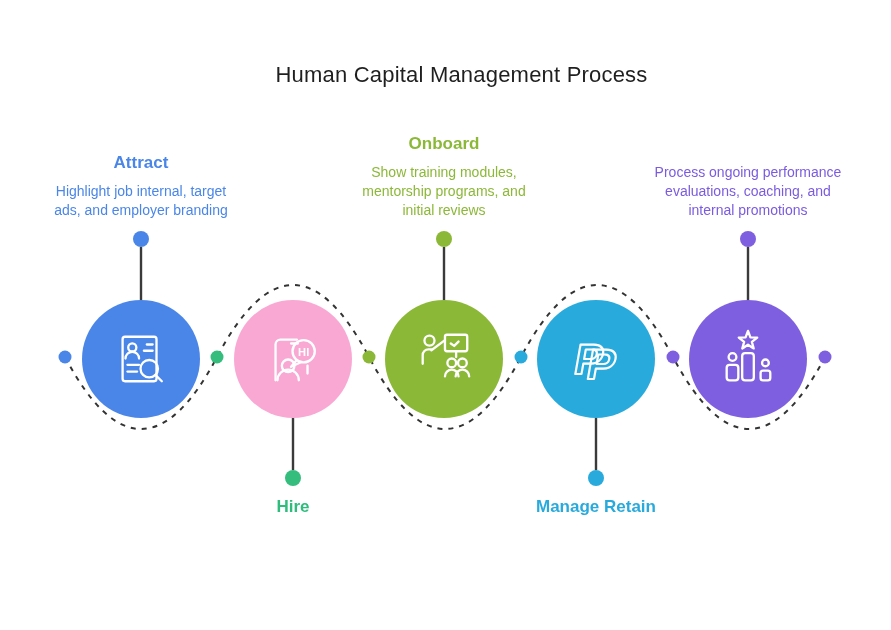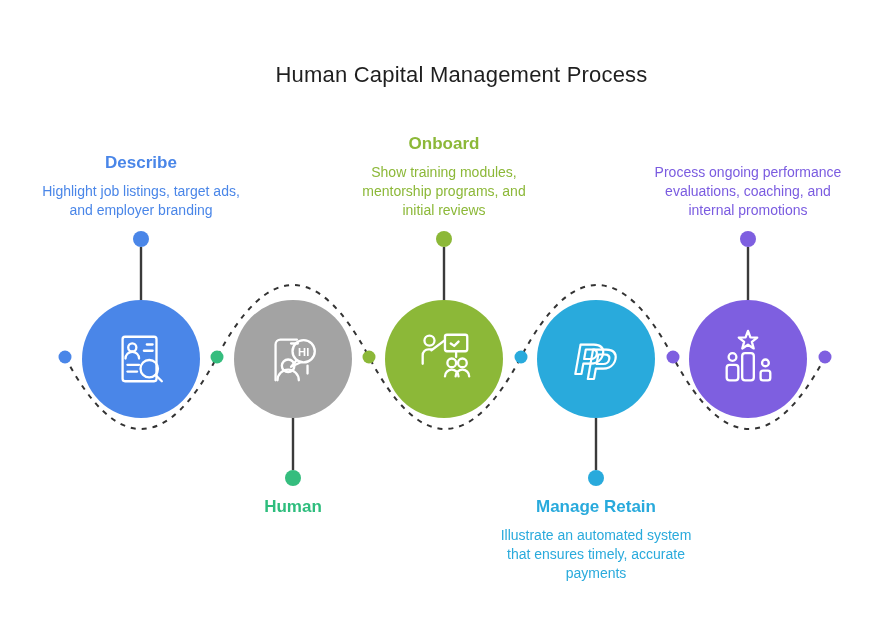--- a/index.html
+++ b/index.html
@@ -11,21 +11,21 @@
     position:absolute; left:0; top:46px; width:100%;
     text-align:center; font-size:22px; font-weight:400; color:#1f1f1f;
     letter-spacing:0.2px; margin:16px;
   }
   svg.connector { position:absolute; left:0; top:0; z-index:1; }
   .node-circle {
     position:absolute; width:118px; height:118px; border-radius:50%;
     display:flex; align-items:center; justify-content:center; z-index:2;
   }
   .bg-attract { background:#4a86e8; }
-  .bg-hire { background:#a3a3a3; }
+  .bg-hire { background:#f9a8d4; }
   .bg-onboard { background:#8cb838; }
   .bg-payroll { background:#29aadc; }
   .bg-develop { background:#7e5fe0; }
   .node-label { position:absolute; text-align:center; z-index:2; }
   .node-label .node-title { font-size:17px; font-weight:700; margin-bottom:9px; }
   .node-label .node-desc { font-size:14px; line-height:1.35; font-weight:400; }
   .t-attract { color:#4a86e8; }
   .t-hire { color:#2ebd7d; }
   .t-onboard { color:#8cb838; }
   .t-payroll { color:#29aadc; }
@@ -67,22 +67,22 @@
 
     <circle cx="65" cy="357" r="6.5" fill="#4a86e8"></circle>
     <circle cx="217" cy="357" r="6.5" fill="#35bd7e"></circle>
     <circle cx="369" cy="357" r="6.5" fill="#8cb838"></circle>
     <circle cx="521" cy="357" r="6.5" fill="#29aadc"></circle>
     <circle cx="673" cy="357" r="6.5" fill="#7e5fe0"></circle>
     <circle cx="825" cy="357" r="6.5" fill="#7e5fe0"></circle>
   </svg>
 
   <div class="node-label lbl-attract">
-    <div class="node-title t-attract">Describe</div>
-    <div class="node-desc t-attract">Highlight job listings, target ads, and employer branding</div>
+    <div class="node-title t-attract">Attract</div>
+    <div class="node-desc t-attract">Highlight job internal, target ads, and employer branding</div>
   </div>
   <div class="node-circle bg-attract cir-attract">
     <svg class="icon-svg" width="62" height="62" viewBox="0 0 64 64" fill="none" stroke="#ffffff" stroke-width="2.4" stroke-linecap="round" stroke-linejoin="round">
       <rect x="13" y="9" width="35" height="46" rx="2.5"></rect>
       <circle cx="23" cy="20" r="4.2"></circle>
       <path d="M16 31.5 a7 7 0 0 1 14 0"></path>
       <path d="M38 17 h6"></path>
       <path d="M35 23.5 h9"></path>
       <path d="M18 38 h12"></path>
       <path d="M18 45 h10"></path>
@@ -97,21 +97,21 @@
       <path d="M30 16 h7"></path>
       <circle cx="43" cy="24" r="11.5"></circle>
       <path d="M35.5 33.5 L30 40 L39 35.8"></path>
       <path d="M47 39 v8"></path>
       <circle cx="27" cy="39" r="6.5"></circle>
       <path d="M16 54 a11 11 0 0 1 22 0"></path>
       <text x="43" y="28.5" text-anchor="middle" font-size="11.5" font-weight="700" font-family="Liberation Sans, sans-serif" fill="#ffffff" stroke="none">HI</text>
     </svg>
   </div>
   <div class="node-label lbl-hire">
-    <div class="node-title t-hire">Human</div>
+    <div class="node-title t-hire">Hire</div>
   </div>
 
   <div class="node-label lbl-onboard">
     <div class="node-title t-onboard">Onboard</div>
     <div class="node-desc t-onboard">Show training modules, mentorship programs, and initial reviews</div>
   </div>
   <div class="node-circle bg-onboard cir-onboard">
     <svg class="icon-svg" width="62" height="62" viewBox="0 0 64 64" fill="none" stroke="#ffffff" stroke-width="2.4" stroke-linecap="round" stroke-linejoin="round">
       <circle cx="17" cy="13" r="5.2"></circle>
       <path d="M10 37 v-9 a6 6 0 0 1 6 -6 h3"></path>
@@ -129,21 +129,20 @@
   <div class="node-circle bg-payroll cir-payroll">
     <svg class="icon-svg" width="62" height="62" viewBox="0 0 64 64" fill="none" stroke="#ffffff" stroke-width="2.2" stroke-linecap="round" stroke-linejoin="round">
       <g transform="translate(6,0) skewX(-10)">
         <text x="24" y="53" font-size="44" font-weight="700" font-family="Liberation Sans, sans-serif" fill="none" stroke="#ffffff">P</text>
         <text x="10" y="47" font-size="44" font-weight="700" font-family="Liberation Sans, sans-serif" fill="none" stroke="#ffffff">P</text>
       </g>
     </svg>
   </div>
   <div class="node-label lbl-payroll">
     <div class="node-title t-payroll">Manage Retain</div>
-    <div class="node-desc t-payroll">Illustrate an automated system that ensures timely, accurate payments</div>
   </div>
 
   <div class="node-label lbl-develop">
     <div class="node-desc t-develop">Process ongoing performance evaluations, coaching, and internal promotions</div>
   </div>
   <div class="node-circle bg-develop cir-develop">
     <svg class="icon-svg" width="62" height="62" viewBox="0 0 64 64" fill="none" stroke="#ffffff" stroke-width="2.4" stroke-linecap="round" stroke-linejoin="round">
       <polygon points="32,3 34.5,9.6 41.5,9.9 36,14.3 37.9,21.1 32,17.2 26.1,21.1 28,14.3 22.5,9.9 29.5,9.6"></polygon>
       <rect x="26" y="26" width="12" height="28" rx="3"></rect>
       <circle cx="16" cy="30" r="4"></circle>

